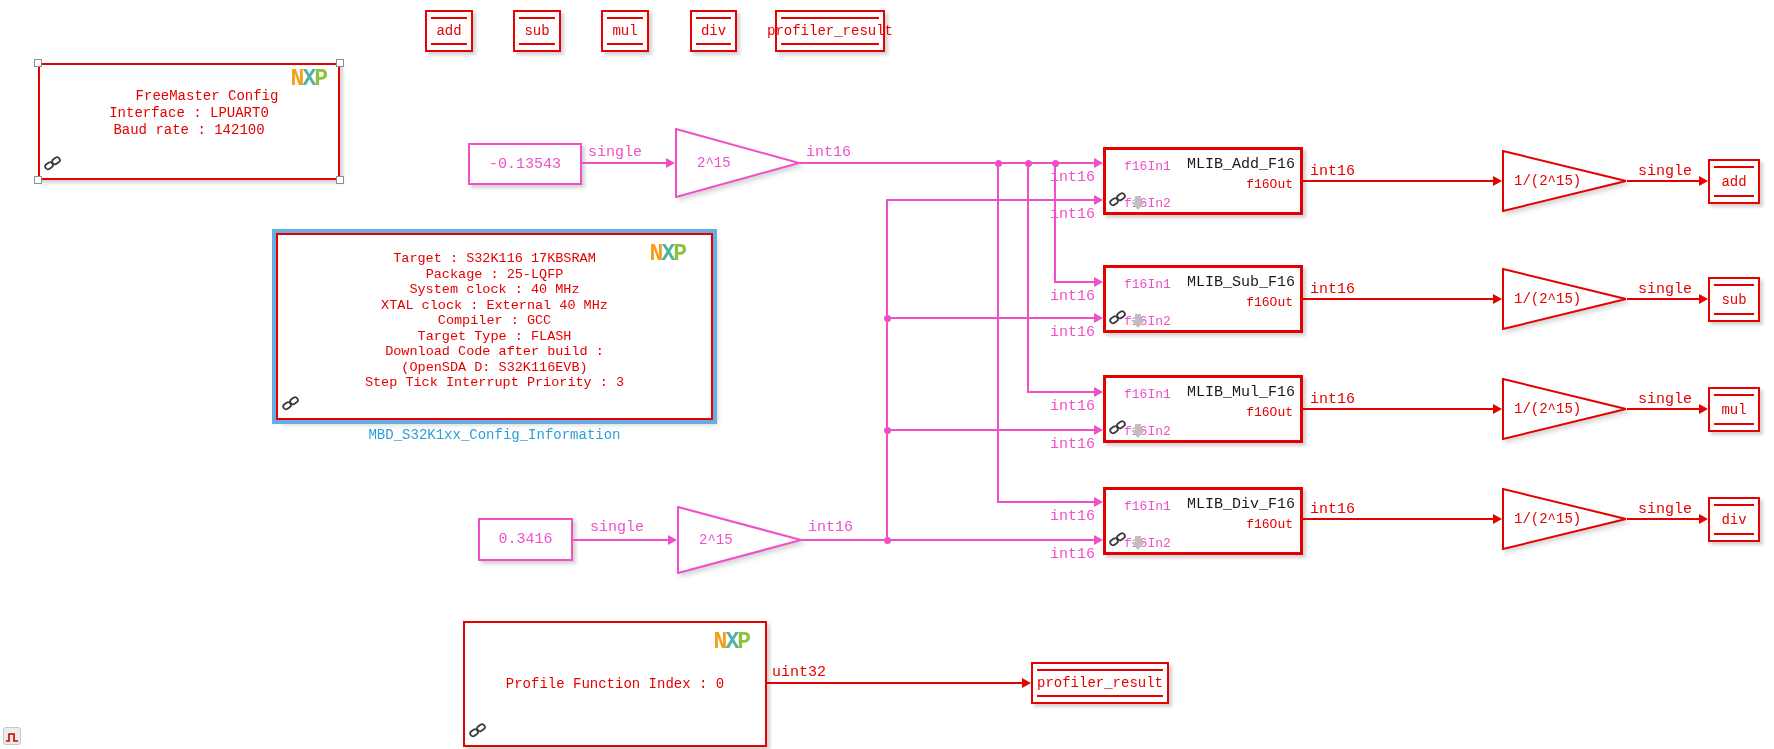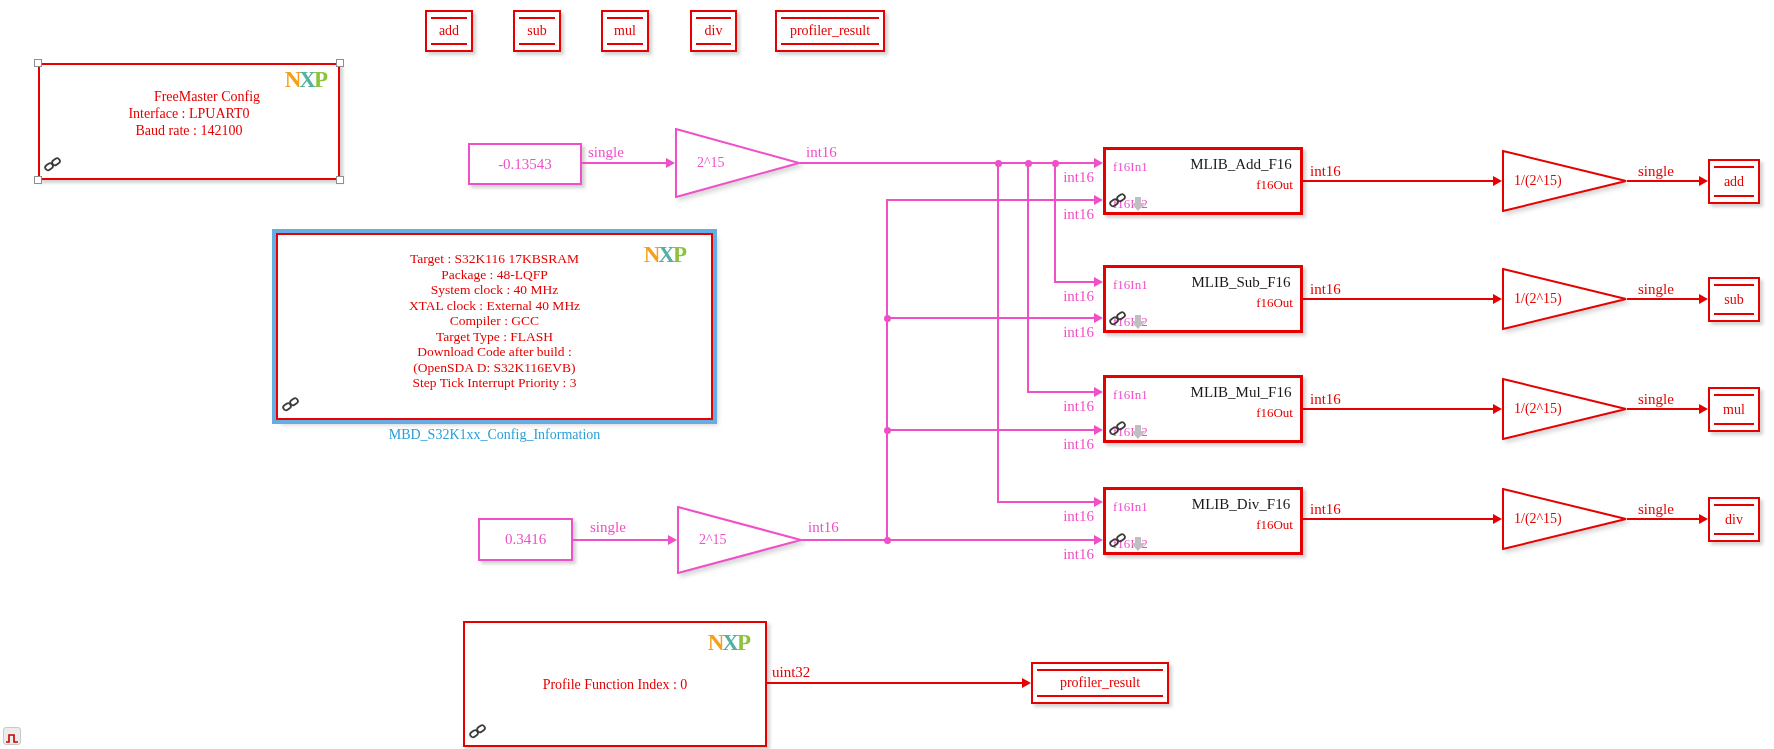--- a/index.html
+++ b/index.html
@@ -5,35 +5,35 @@
   :root{
     --red:#E60000;
     --mag:#F04FC7;
     --blue-border:#66ADE4;
     --blue-text:#2B9FD8;
     --ink:#1A1A1A;
   }
   html,body{margin:0;padding:0;background:#fff;}
   #canvas{
     position:relative;width:1774px;height:749px;background:#fff;overflow:hidden;
-    font-family:Liberation Serif, serif;
+    font-family:Liberation Mono, monospace;
   }
   
   .blk{position:absolute;background:#fff;border:2px solid var(--red);
        box-shadow:3px 3px 3px rgba(175,175,175,.55);box-sizing:border-box;}
   .blk.mblk{border-color:var(--mag);}
   .dsm{display:flex;align-items:center;justify-content:center;
        color:var(--red);font-size:14px;}
   .dsm::before,.dsm::after{content:"";position:absolute;left:4px;right:4px;height:0;
        border-top:2px solid var(--red);}
   .dsm::before{top:5px;} .dsm::after{bottom:5px;}
   .mlib{border-width:3px;}
   .mlib-title{position:absolute;left:60px;width:150px;top:6px;text-align:center;
        color:var(--ink);font-size:15px;}
-  .pl{position:absolute;font-size:13px;}
+  .pl{position:absolute;font-size:13px;margin-left:11px;}
   .pl.in{left:7px;color:var(--mag);}
   .pl.out{right:7px;color:var(--red);}
   
   .wh{position:absolute;height:2px;}
   .wv{position:absolute;width:2px;}
   .m{background:var(--mag);} .r{background:var(--red);}
   .dot{position:absolute;width:7px;height:7px;border-radius:50%;}
   .dot.m{background:var(--mag);}
   .arr{position:absolute;width:0;height:0;border-top:5px solid transparent;
        border-bottom:5px solid transparent;border-left:9px solid;}
@@ -92,21 +92,21 @@
   </div>
   <div class="handle" style="left:34px;top:59px;"></div>
   <div class="handle" style="left:336px;top:59px;"></div>
   <div class="handle" style="left:34px;top:176px;"></div>
   <div class="handle" style="left:336px;top:176px;"></div>
 
   <div class="blk" style="left:276px;top:233px;width:437px;height:187px;border-width:2px;box-shadow:0 0 0 4px var(--blue-border),5px 5px 4px rgba(170,170,170,.5);">
     <div class="nxp" style="right:26px;top:8px;"><b style="color:#F5A01B">N</b><b style="color:#55B0A2">X</b><b style="color:#8BC43C">P</b></div>
     <div style="position:absolute;left:0;right:0;top:16px;">
       <div class="cline">Target : S32K116 17KBSRAM</div>
-      <div class="cline">Package : 48-LQFP</div>
+      <div class="cline">Package : 25-LQFP</div>
       <div class="cline">System clock : 40 MHz</div>
       <div class="cline">XTAL clock : External 40 MHz</div>
       <div class="cline">Compiler : GCC</div>
       <div class="cline">Target Type : FLASH</div>
       <div class="cline">Download Code after build :</div>
       <div class="cline">(OpenSDA D: S32K116EVB)</div>
       <div class="cline">Step Tick Interrupt Priority : 3</div>
     </div>
     <span class="badge" style="left:4px;bottom:2px;"><svg width="17" height="15" viewBox="0 0 17 15">
           <g fill="none" stroke="#3A3A3A" stroke-width="1.8">

